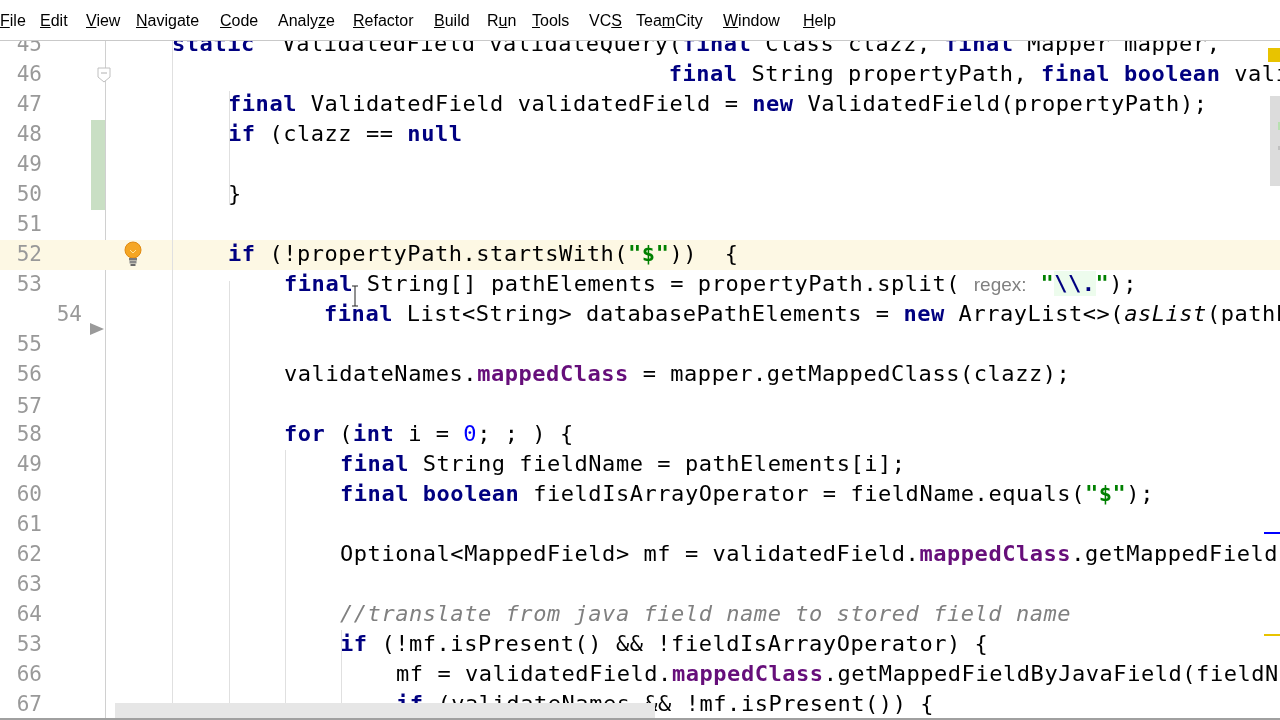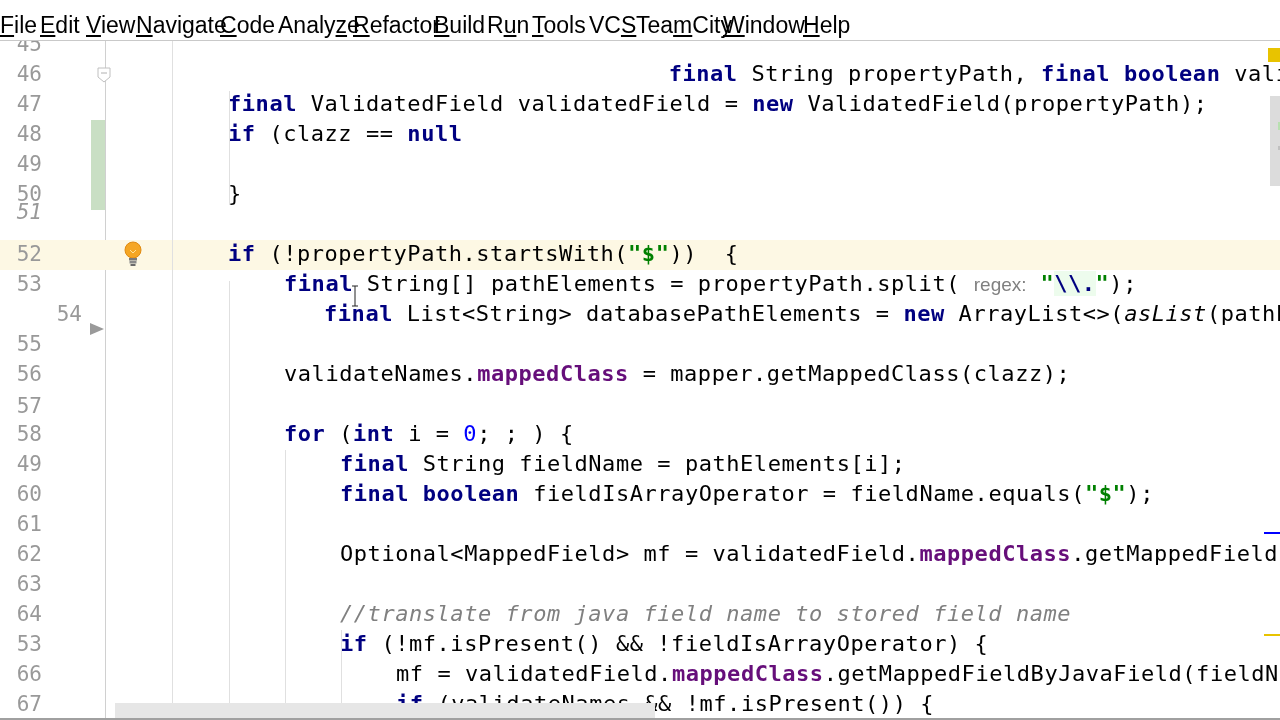--- a/index.html
+++ b/index.html
@@ -5,21 +5,21 @@
   html, body { margin:0; padding:0; }
   body {
     width:1280px; height:720px; overflow:hidden; position:relative;
     background:#ffffff;
     font-family: "DejaVu Sans Mono", "Liberation Mono", monospace;
   }
   .menubar {
     position:absolute; left:0; top:0; width:1280px; height:40px;
     background:#ffffff; border-bottom:1px solid #c9c9c9;
     font-family:"Liberation Sans", "DejaVu Sans", sans-serif;
-    font-size:23px; color:#000;
+    font-size:16px; color:#000;
   }
   .menu-item {
     position:absolute; top:12px; white-space:nowrap; cursor:default;
   }
   .menu-item .mn { text-decoration:underline; }
   .editor {
     position:absolute; left:0; top:41px; width:1280px; height:677px; overflow:hidden;
     background:#ffffff;
   }
   .gutter-line {
@@ -95,41 +95,42 @@
     <div class="menu-item" style="left: 636px;">Tea<span class="mn">m</span>City</div>
     <div class="menu-item" style="left: 723px;"><span class="mn">W</span>indow</div>
     <div class="menu-item" style="left: 803px;"><span class="mn">H</span>elp</div>
   </div>
 
 <div class="editor" id="editor">
   <div class="gutter-line"></div>
   <div id="lines-container">
       <div class="line" style="top: -11px;">
         <div class="lnum">45</div>
+        <div class="code" style="left: 172px;"><span class="kw">static</span><span>  ValidatedField validateQuery(</span><span class="kw">final</span><span> Class clazz, </span><span class="kw">final</span><span> Mapper mapper,</span></div>
       </div>
       <div class="line" style="top: 19px;">
         <div class="lnum">46</div>
         <div class="code" style="left: 172px;"><span>                                    </span><span class="kw">final</span><span> String propertyPath, </span><span class="kw">final</span><span> </span><span class="kw">boolean</span><span> validateNames</span></div>
       </div>
       <div class="line" style="top: 49px;">
         <div class="lnum">47</div>
         <div class="code" style="left: 228px;"><span class="kw">final</span><span> ValidatedField validatedField = </span><span class="kw">new</span><span> ValidatedField(propertyPath);</span></div>
       </div>
       <div class="line" style="top: 79px;">
         <div class="lnum">48</div>
         <div class="code" style="left: 228px;"><span class="kw">if</span><span> (clazz == </span><span class="kw">null</span><span class=") {"></span></div>
       </div>
       <div class="line" style="top: 109px;">
         <div class="lnum">49</div>
       </div>
       <div class="line" style="top: 139px;">
         <div class="lnum">50</div>
         <div class="code" style="left: 228px;"><span>}</span></div>
       </div>
-      <div class="line" style="top: 157px; font-style: italic;">
+      <div class="line" style="top: 169px;">
         <div class="lnum">51</div>
         <div class="code" style="left: 172px;"></div>
       </div>
       <div class="line current" style="top: 199px;">
         <div class="lnum">52</div>
         <div class="code" style="left: 228px;"><span class="kw">if</span><span> (!propertyPath.startsWith(</span><span class="str">"$"</span><span>))  {</span></div>
       </div>
       <div class="line" style="top: 229px;">
         <div class="lnum">53</div>
         <div class="code" style="left: 284px;"><span class="kw">final</span><span> String[] pathElements = propertyPath.split( </span><span class="hint">regex:</span><span> </span><span class="str">"</span><span class="esc">\\.</span><span class="str">"</span><span>);</span></div>

